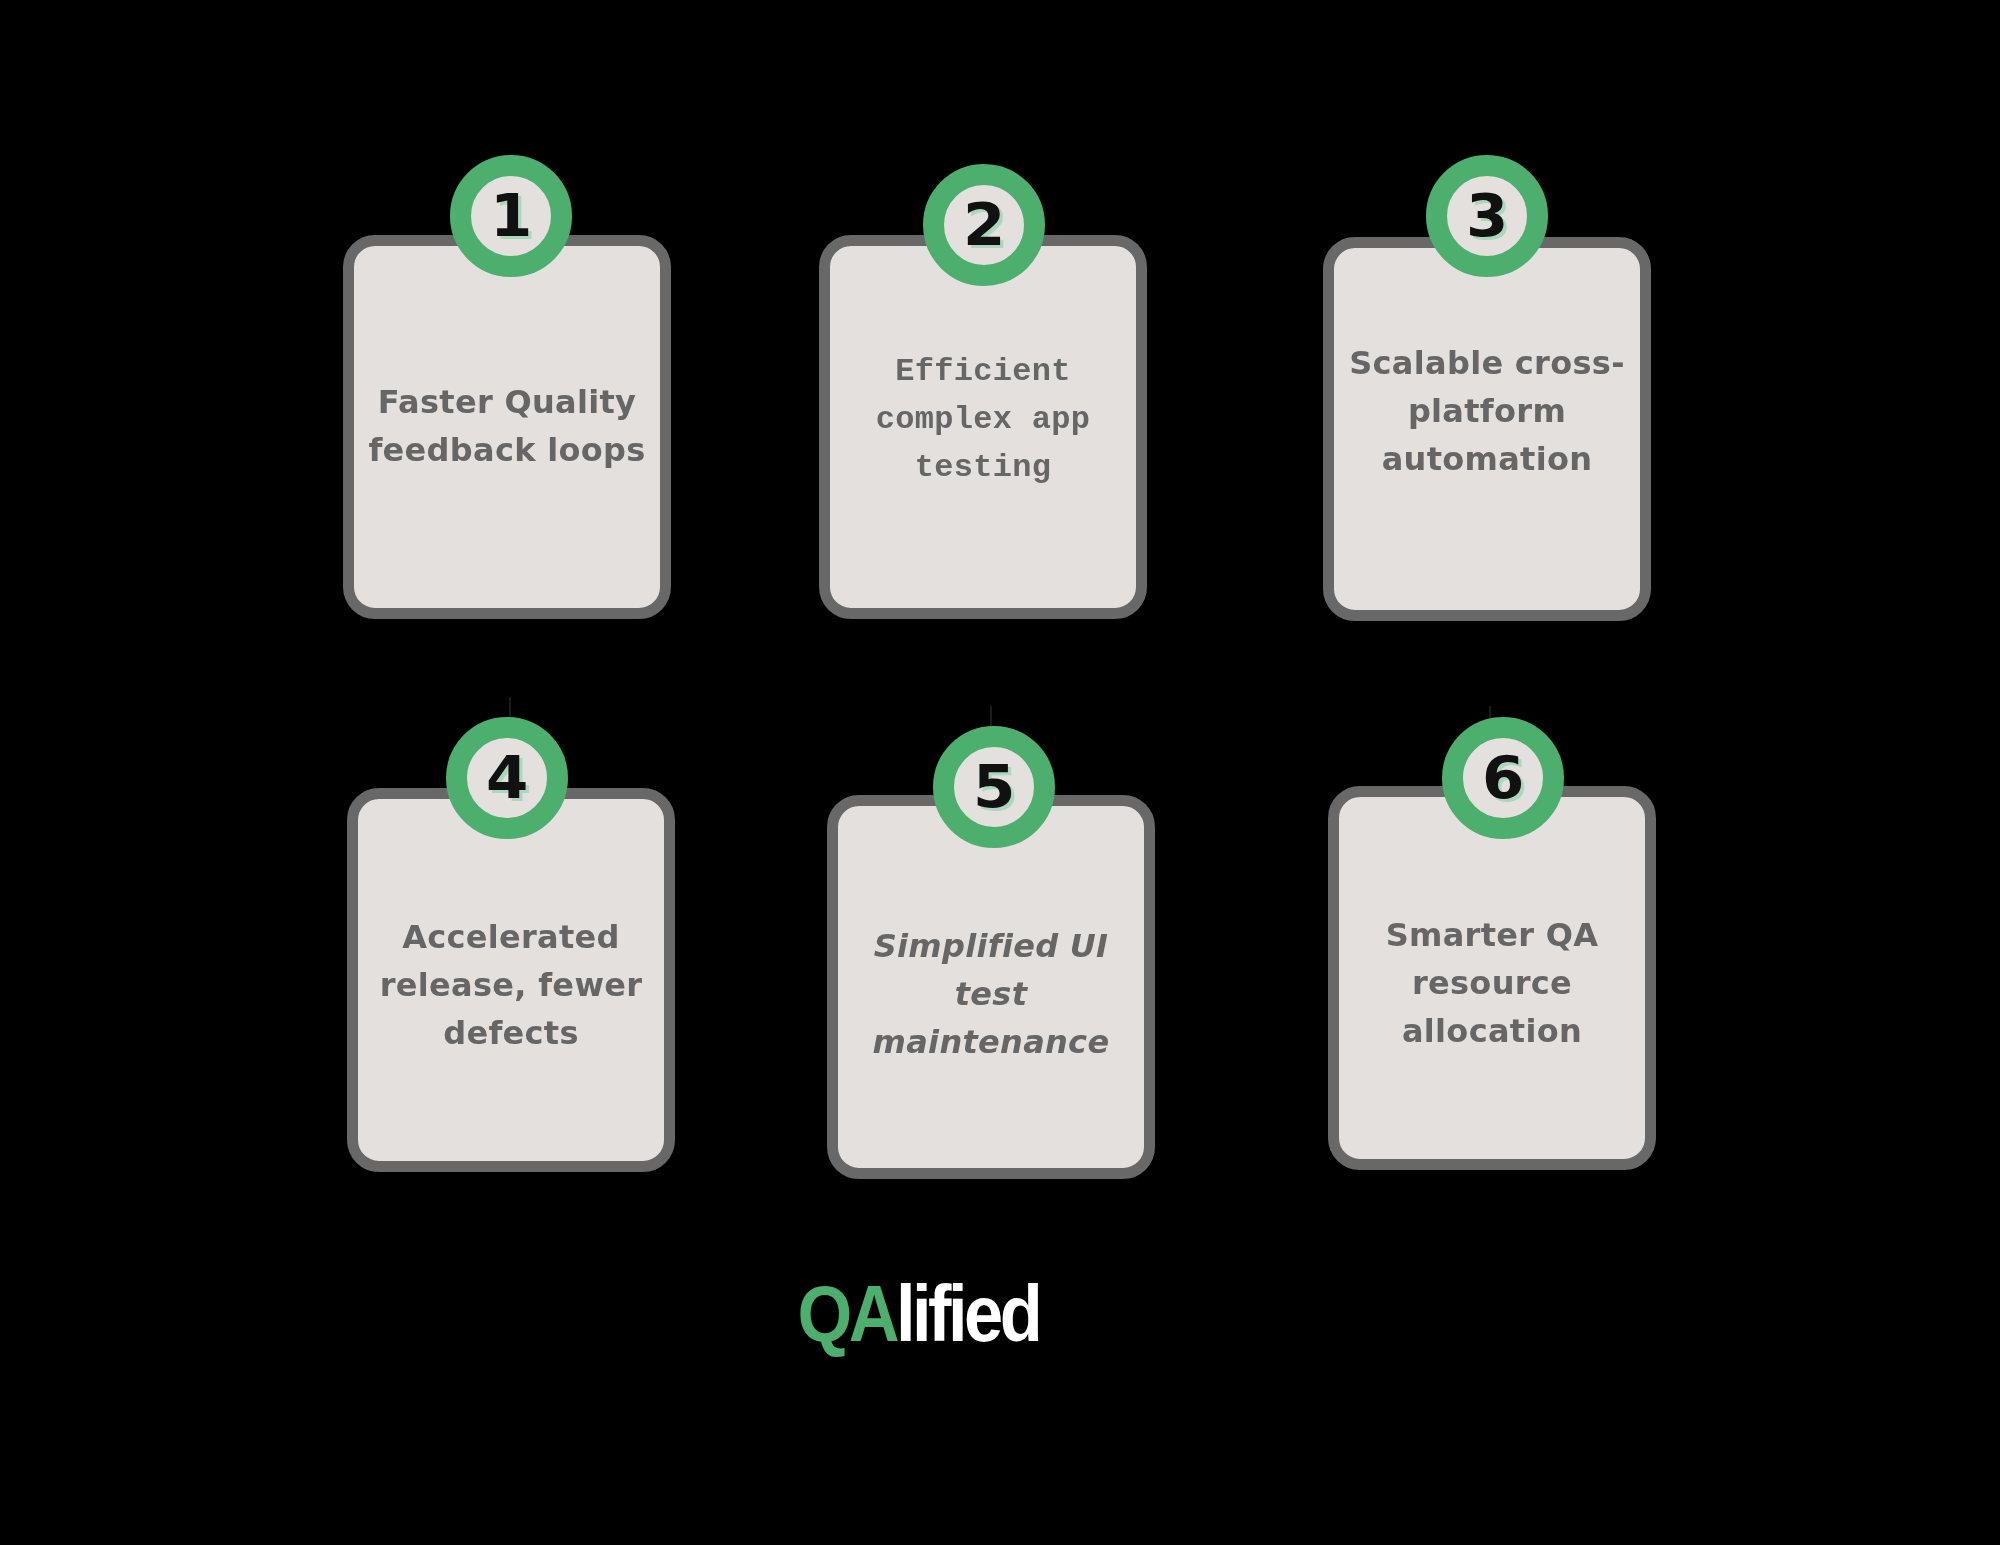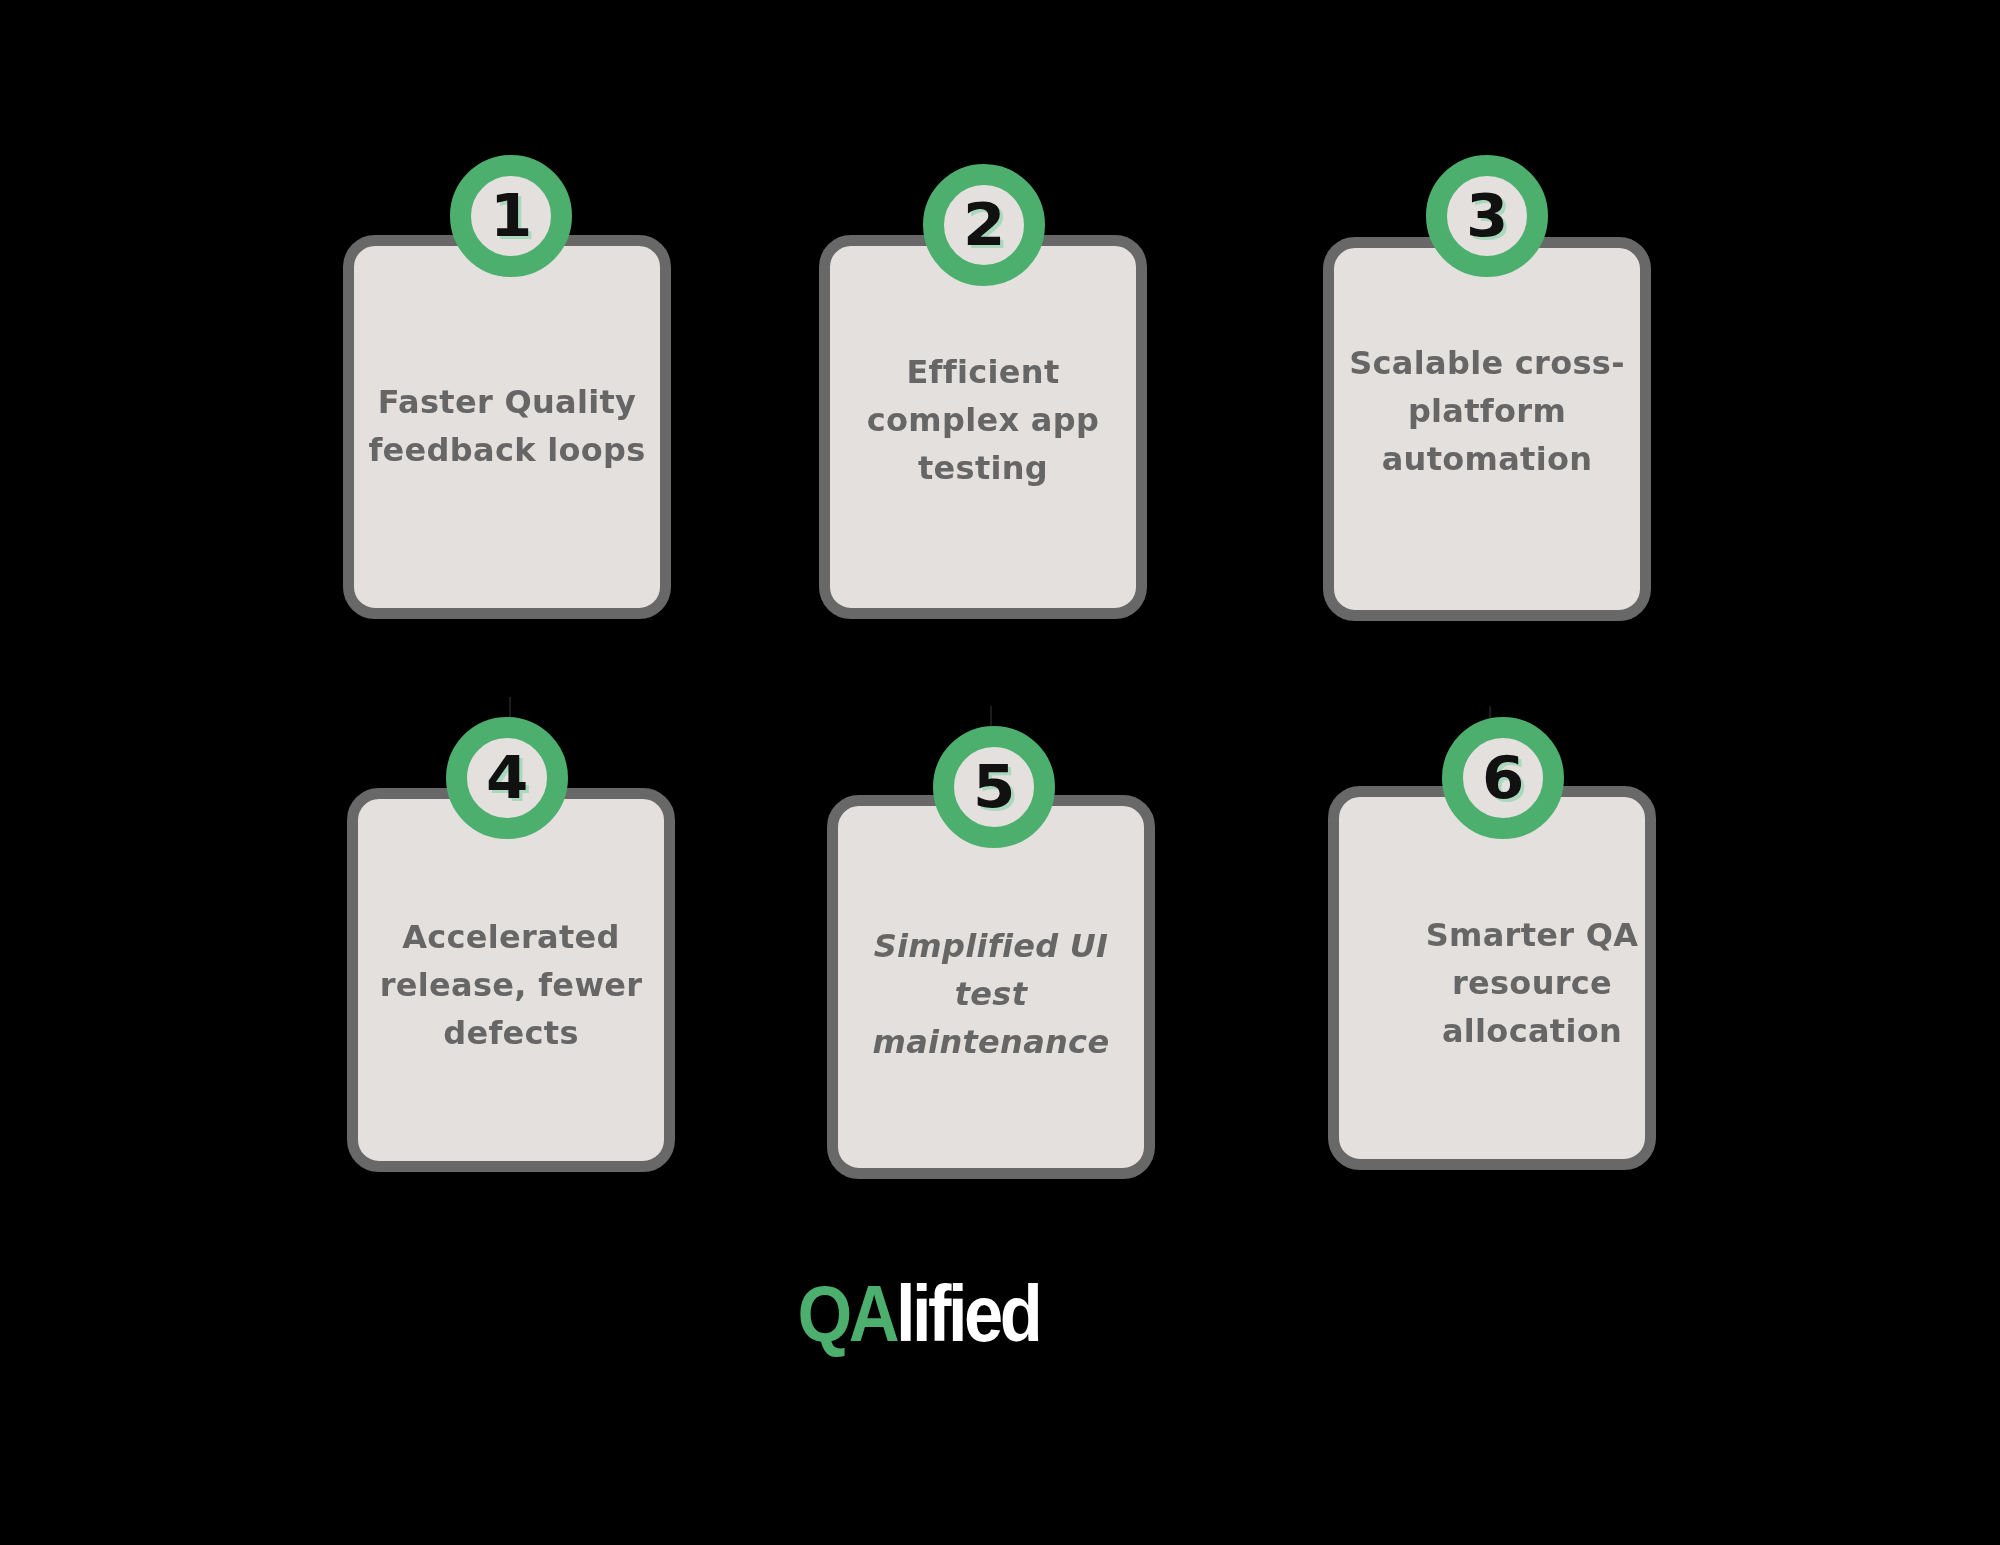--- a/index.html
+++ b/index.html
@@ -30,21 +30,21 @@
 <body>
 
 <div class="card" style="left:343px; top:235px;">
   <p class="card-text" style="top:132px;">Faster Quality
 feedback loops</p>
 </div>
 <div class="badge" style="left:450px; top:155px;">
   <span class="badge-num">1</span>
 </div>
 
-<div class="card" style="left:819px; top:235px;">
+<div class="card" style="left:819px; top:235px;font-family:Liberation Mono, monospace;">
   <p class="card-text" style="top:102px;">Efficient
 complex app
 testing</p>
 </div>
 <div class="badge" style="left:923px; top:164px;">
   <span class="badge-num">2</span>
 </div>
 
 <div class="card" style="left:1323px; top:237px;">
   <p class="card-text" style="top:91px;">Scalable cross-
@@ -70,21 +70,21 @@
   <p class="card-text" style="top:116px;font-style:italic;">Simplified UI
 test
 maintenance</p>
 </div>
 <div class="badge" style="left:933px; top:726px;">
   <span class="badge-num">5</span>
 </div>
 
 <div class="hanger" style="left:1489px; top:706px; height:12px;"></div>
 <div class="card" style="left:1328px; top:786px;">
-  <p class="card-text" style="top:114px;margin-left:40px;">Smarter QA
+  <p class="card-text" style="top:114px;">Smarter QA
 resource
 allocation</p>
 </div>
 <div class="badge" style="left:1442px; top:717px;">
   <span class="badge-num">6</span>
 </div>
 
 <div class="logo">
   <div class="logo-mark">
     <span class="logo-qa">QA</span><span class="logo-rest">lified</span>

